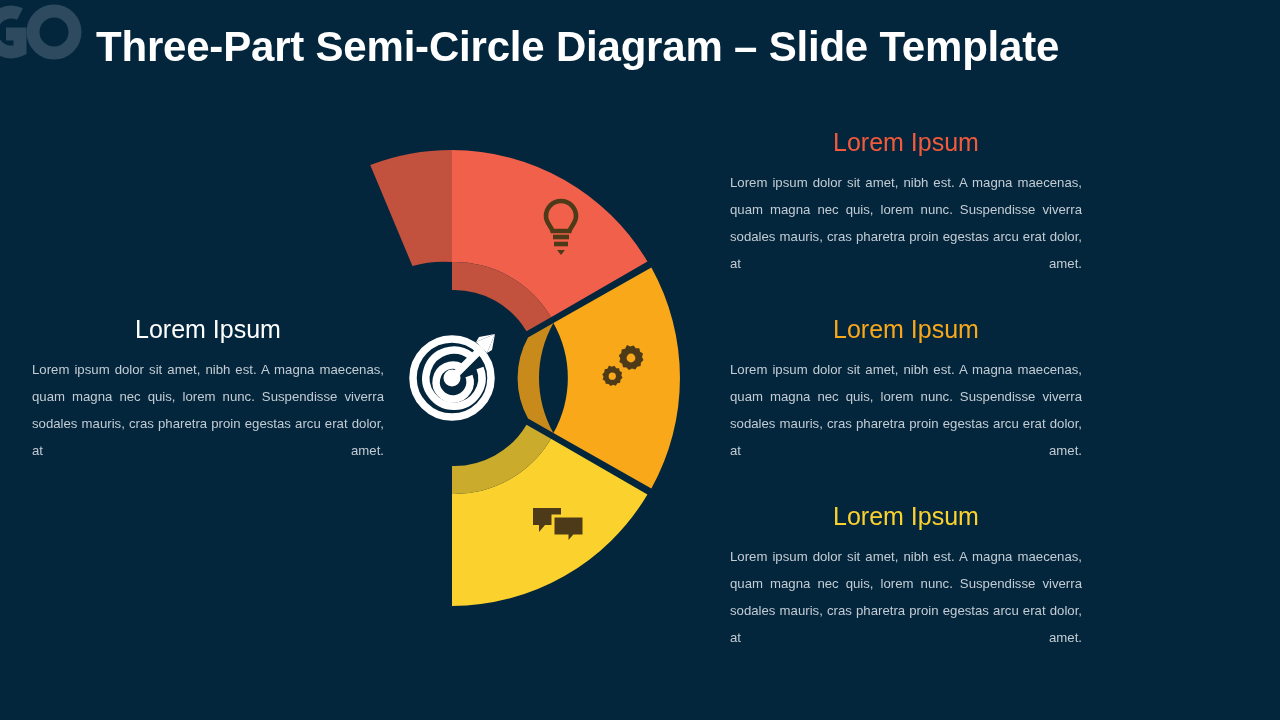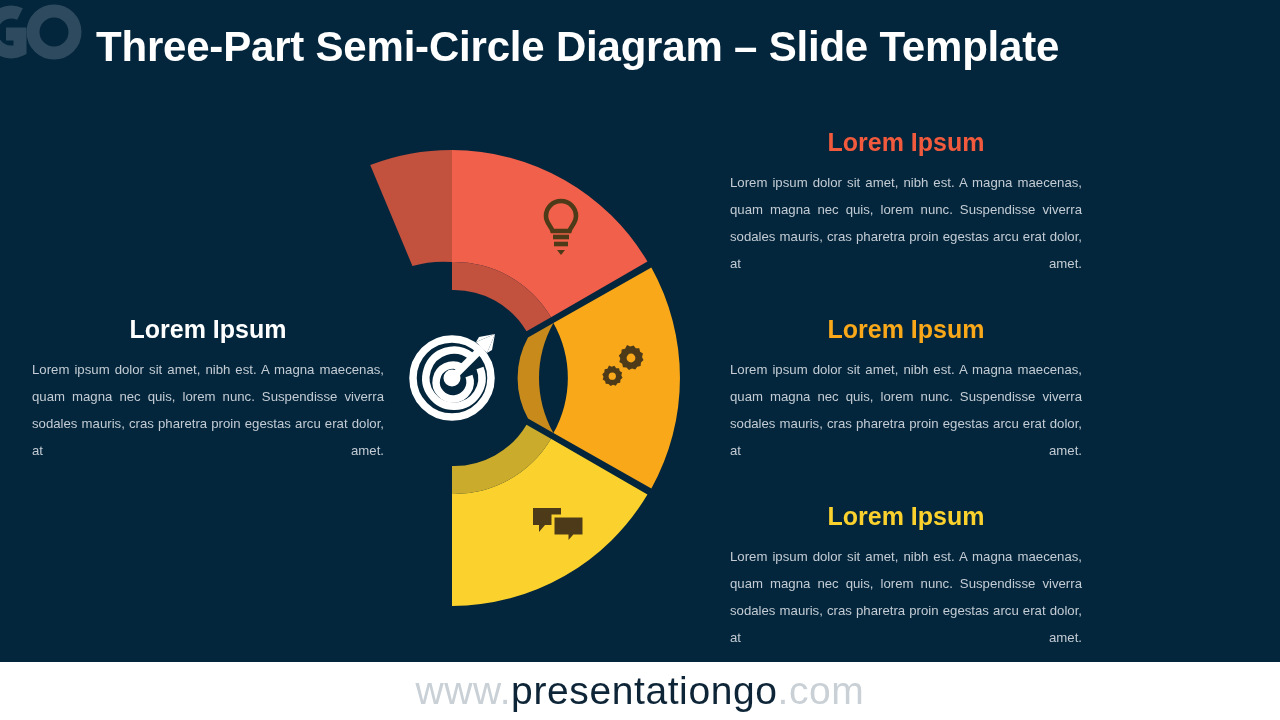--- a/index.html
+++ b/index.html
@@ -47,21 +47,21 @@
     white-space: nowrap;
   }
 
   
   .txt-block {
     position: absolute;
     width: 352px;
   }
   .txt-head {
     font-size: 25px;
-    font-weight: bold;
+    font-weight: normal;
     text-align: center;
     line-height: 30px;
     margin: 0 0 12px 0;
   }
   .txt-body {
     font-size: 13.2px;
     line-height: 27px;
     color: #c3ccd4;
     text-align: justify;
     text-align-last: justify;
@@ -228,17 +228,14 @@
   <div id="block-mr" class="txt-block">
     <div class="txt-head">Lorem Ipsum</div>
     <div class="txt-body">Lorem ipsum dolor sit amet, nibh est. A magna maecenas, quam magna nec quis, lorem nunc. Suspendisse viverra sodales mauris, cras pharetra proin egestas arcu erat dolor, at amet.</div>
   </div>
 
   <div id="block-br" class="txt-block">
     <div class="txt-head">Lorem Ipsum</div>
     <div class="txt-body">Lorem ipsum dolor sit amet, nibh est. A magna maecenas, quam magna nec quis, lorem nunc. Suspendisse viverra sodales mauris, cras pharetra proin egestas arcu erat dolor, at amet.</div>
   </div>
 
-  <div id="footer">
-    <div id="footer-text"><span class="fw-light">www.</span><span class="fw-dark">presentationgo</span><span class="fw-light">.com</span></div>
-  </div>
 
 </div>
 
 </body></html>

